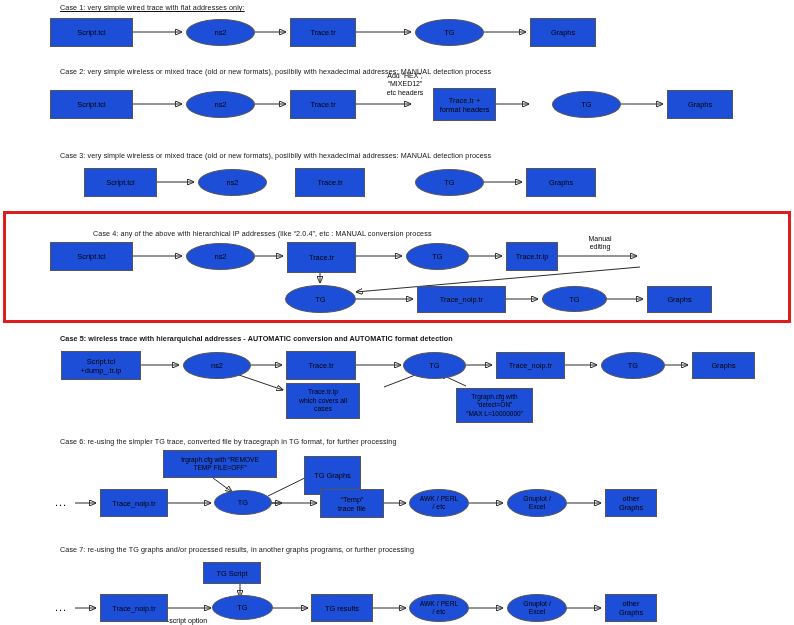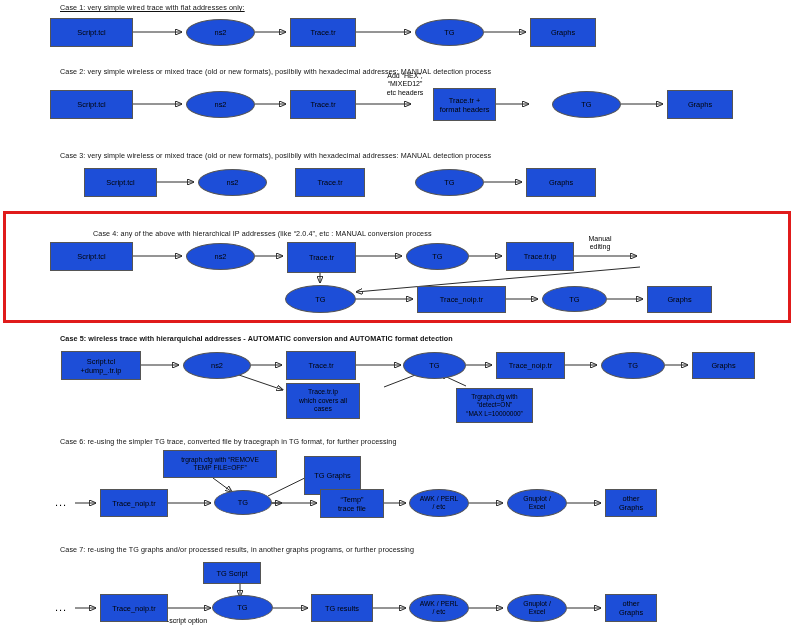--- a/index.html
+++ b/index.html
@@ -151,21 +151,21 @@
   <div class="node box" style="left:295px;top:168px;width:70px;height:29px;">Trace.tr</div>
   <div class="node ellipse" style="left:415px;top:169px;width:69px;height:27px;">TG</div>
   <div class="node box" style="left:526px;top:168px;width:70px;height:29px;">Graphs</div>
 
   <div class="hl-frame" style="left:3px;top:211px;width:788px;height:112px;"></div>
   <div class="caption" style="left:73px;top:229px;margin-left:20px;">Case 4: any of the above with hierarchical IP addresses (like “2.0.4”, etc : MANUAL conversion process</div>
   <div class="node box" style="left:50px;top:242px;width:83px;height:29px;">Script.tcl</div>
   <div class="node ellipse" style="left:186px;top:243px;width:69px;height:27px;">ns2</div>
   <div class="node box" style="left:287px;top:242px;width:69px;height:31px;">Trace.tr</div>
   <div class="node ellipse" style="left:406px;top:243px;width:63px;height:27px;">TG</div>
-  <div class="node box" style="left:506px;top:242px;width:68px;height:29px;">Trace.tr.ip</div>
+  <div class="node box" style="left:506px;top:242px;width:52px;height:29px;">Trace.tr.ip</div>
   <div class="lbl" style="left:568px;top:235px;width:64px;">
     <span>Manual</span><br>
     <span>editing</span>
   </div>
   <div class="node ellipse" style="left:285px;top:285px;width:71px;height:28px;">TG</div>
   <div class="node box" style="left:417px;top:286px;width:89px;height:27px;">Trace_noip.tr</div>
   <div class="node ellipse" style="left:542px;top:286px;width:65px;height:26px;">TG</div>
   <div class="node box" style="left:647px;top:286px;width:65px;height:27px;">Graphs</div>
 
   <div class="caption" style="left:60px;top:334px;font-weight:bold;">Case 5: wireless trace with hierarquichal addresses - AUTOMATIC conversion and AUTOMATIC format detection</div>

